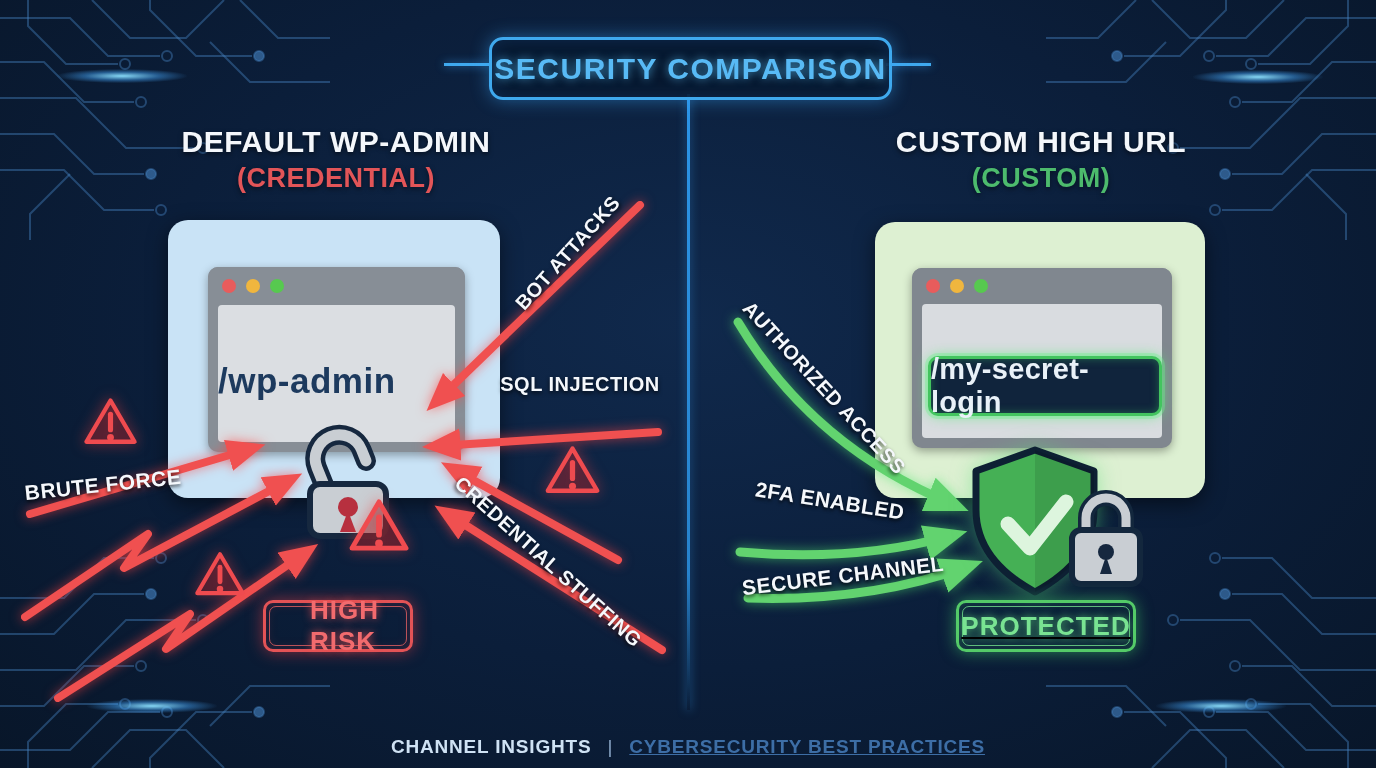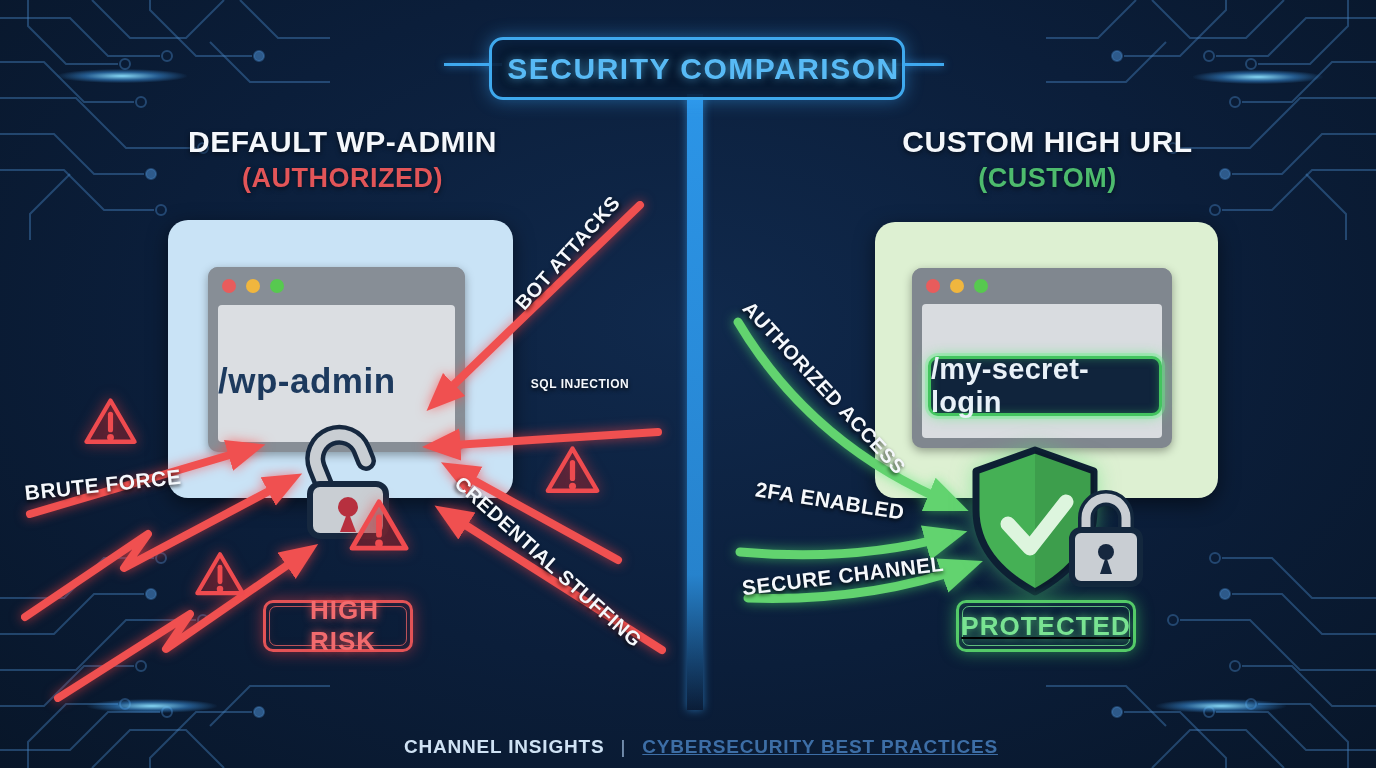--- a/index.html
+++ b/index.html
@@ -1,21 +1,21 @@
 <!DOCTYPE html>
 <html><head>
 <meta charset="utf-8">
 <style>
   html,body{margin:0;padding:0;background:#061224;}
   #canvas{
     position:relative;width:1376px;height:768px;overflow:hidden;
     font-family:"Liberation Sans","DejaVu Sans",sans-serif;
     background:radial-gradient(ellipse at 50% 42%, #10294c 0%, #0b1e3a 55%, #081629 100%);
   }
-  .abs{position:absolute;padding-left:13px;}
+  .abs{position:absolute;}
   
   .circuit{position:absolute;width:330px;height:240px;opacity:.85;}
   .circuit.tl{left:0;top:0;}
   .circuit.tr{right:0;top:0;transform:scaleX(-1);}
   .circuit.bl{left:0;bottom:0;transform:scaleY(-1);}
   .circuit.br{right:0;bottom:0;transform:scale(-1,-1);}
   .flare{position:absolute;width:130px;height:14px;transform:translate(-50%,-50%);
     background:radial-gradient(ellipse at center, rgba(140,225,255,.95) 0%, rgba(70,170,255,.45) 40%, rgba(70,170,255,0) 72%);
     pointer-events:none;}
   
@@ -174,21 +174,21 @@
 
   <div class="abs divider"></div>
   <div class="abs connector" style="left:444px;top:63px;width:45px;"></div>
   <div class="abs connector" style="left:886px;top:63px;width:45px;"></div>
 
   <div class="abs title-badge">
     <span>SECURITY COMPARISON</span>
   </div>
 
   <div class="abs heading" style="left:336px;top:125px;">DEFAULT WP-ADMIN</div>
-  <div class="abs subheading red" style="left:336px;top:163px;">(AUTHORIZED)</div>
+  <div class="abs subheading red" style="left:336px;top:163px;">(CREDENTIAL)</div>
   <div class="abs heading" style="left:1041px;top:125px;">CUSTOM HIGH URL</div>
   <div class="abs subheading green" style="left:1041px;top:163px;">(CUSTOM)</div>
 
   <div class="abs card left">
     <div class="bwindow wleft">
       <div class="titlebar">
         <div class="dot" style="background:#e85c5c;"></div>
         <div class="dot" style="background:#f0b63e;"></div>
         <div class="dot" style="background:#57c94f;"></div>
       </div>
@@ -280,21 +280,21 @@
   </svg>
   <svg class="iconsvg" style="left:1060px;top:478px;" width="92" height="112" viewBox="0 0 92 112">
     <path d="M26,56 V40 A20,20 0 0 1 66,40 V56" stroke="#13273d" stroke-width="16" fill="none" stroke-linecap="round"></path>
     <path d="M26,56 V40 A20,20 0 0 1 66,40 V56" stroke="#c9ced3" stroke-width="9" fill="none" stroke-linecap="round"></path>
     <rect x="12" y="52" width="68" height="54" rx="9" fill="#c9ced3" stroke="#13273d" stroke-width="6"></rect>
     <circle cx="46" cy="74" r="8" fill="#16283f"></circle>
     <path d="M46,78 L40,96 H52 Z" fill="#16283f"></path>
   </svg>
 
   <div class="alabel" style="left:568px;top:253px;--rot:-48deg;font-size:20px;">BOT ATTACKS</div>
-  <div class="alabel" style="left:580px;top:384px;--rot:0deg;font-size:12px;">SQL INJECTION</div>
+  <div class="alabel" style="left:580px;top:384px;--rot:0deg;font-size:20px;">SQL INJECTION</div>
   <div class="alabel" style="left:103px;top:485px;--rot:-6deg;font-size:21px;">BRUTE FORCE</div>
   <div class="alabel" style="left:548px;top:562px;--rot:42deg;font-size:20px;">CREDENTIAL STUFFING</div>
   <div class="alabel" style="left:824px;top:388px;--rot:47deg;font-size:20px;">AUTHORIZED ACCESS</div>
   <div class="alabel" style="left:830px;top:501px;--rot:9deg;font-size:21px;">2FA ENABLED</div>
   <div class="alabel" style="left:843px;top:576px;--rot:-7deg;font-size:21px;">SECURE CHANNEL</div>
 
   <div class="neon-badge badge-red">
     <div class="inner"></div>
     <span>HIGH RISK</span>
   </div>

